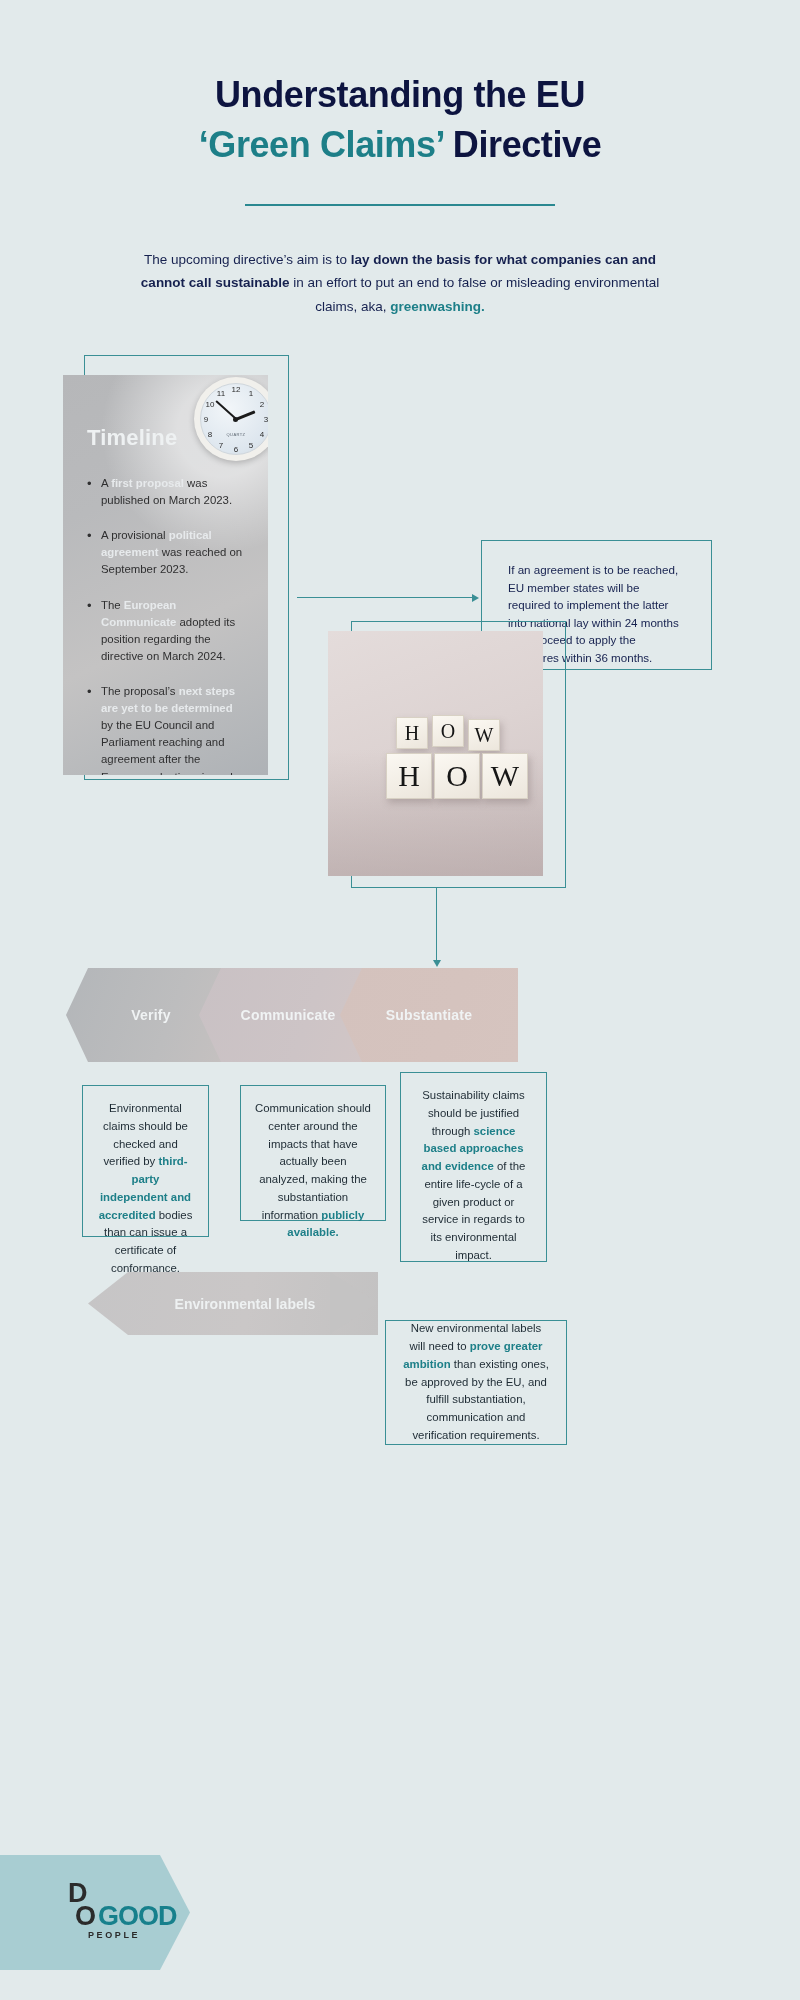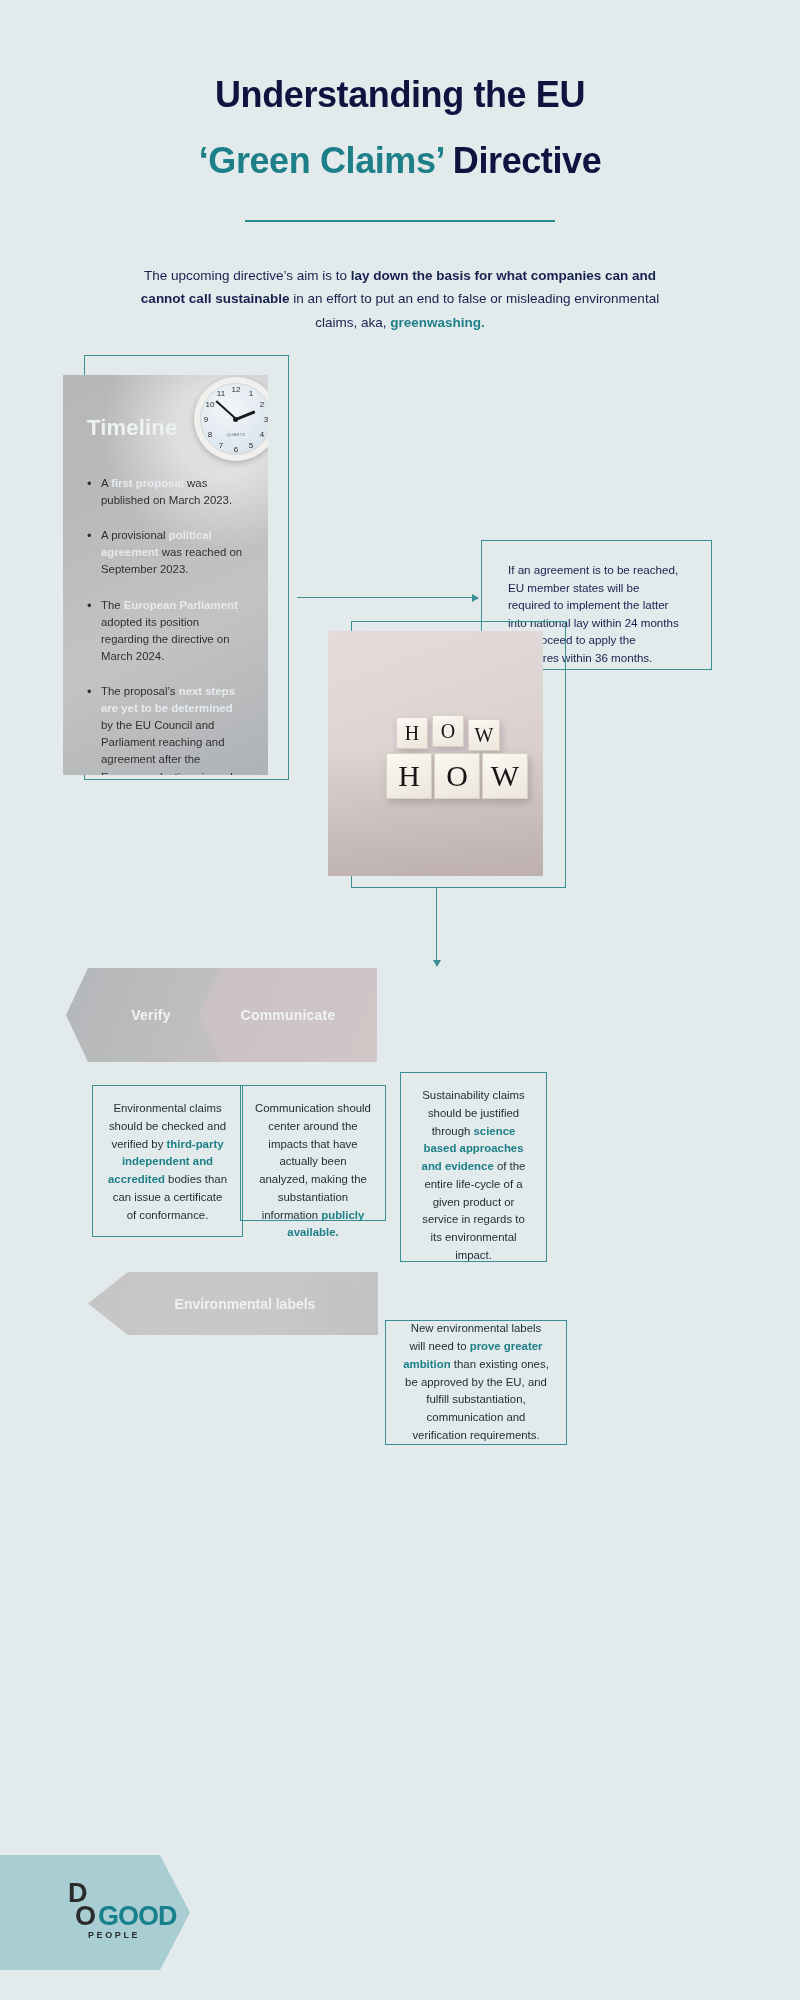--- a/index.html
+++ b/index.html
@@ -18,21 +18,21 @@
   .title {
     text-align: center;
     font-size: 36px;
     font-weight: bold;
     letter-spacing: -0.4px;
     color: #0d1440;
     line-height: 1.28;
     padding-top: 72px;
   }
   .title .teal { color: #1d7f88; }
-  .title-line2 { margin-top: 20px; }
+  .title-line2 { margin-top: 4px; }
 
   .divider {
     width: 310px;
     height: 2px;
     background: #2a8890;
     margin: 36px auto 0 auto;
   }
 
   .subtitle {
     width: 530px;
@@ -89,21 +89,21 @@
     transform-origin: bottom center;
     border-radius: 1px;
   }
   .clock .hand-h { width: 2.6px; height: 20px; left: 41px; top: 22px; transform: rotate(68deg); }
   .clock .hand-m { width: 2px; height: 27px; left: 41.3px; top: 15px; transform: rotate(-48deg); }
   .clock .pin { position: absolute; left: 39px; top: 40px; width: 5px; height: 5px; border-radius: 50%; background: #1b1b1b; }
   .clock .brand { position: absolute; left: 50%; top: 55px; transform: translateX(-50%); font-size: 4px; color: #5b6570; letter-spacing: 0.4px; }
 
   .tl-title {
     position: absolute;
-    left: 24px; top: 40px;
+    left: 24px; top: 50px;
     font-size: 22px;
     font-weight: bold;
     color: #eef1f2;
     letter-spacing: 0.2px;
   }
   .tl-list {
     position: absolute;
     left: 24px; top: 100px;
     width: 160px;
     list-style: none;
@@ -210,21 +210,21 @@
   .info-box {
     position: absolute;
     border: 1.2px solid #3a8f95;
     font-size: 11.4px;
     line-height: 1.56;
     color: #1d2a33;
     text-align: center;
     padding: 14px 14px 12px 14px;
   }
   .info-box .teal { color: #1d7f88; font-weight: bold; }
-  .box-1 { left: 92px; top: 1085px; width: 151px; height: 152px; }
+  .box-1 { left: 82px; top: 1085px; width: 127px; height: 152px; }
   .box-2 { left: 240px; top: 1085px; width: 146px; height: 136px; }
   .box-3 { left: 400px; top: 1072px; width: 147px; height: 190px; }
 
   
   .env-chev {
     position: absolute;
     left: 88px; top: 1272px;
     width: 290px; height: 63px;
     background: linear-gradient(100deg,#c6c5c6 0%, #cac7c7 55%, #c3c2c2 100%);
     clip-path: polygon(40px 0, 100% 0, 100% 50%, 100% 100%, 40px 100%, 0 50%);
@@ -315,21 +315,21 @@
       <div class="num" style="left:27px; top:16px;">11</div>
       <div class="hand hand-h"></div>
       <div class="hand hand-m"></div>
       <div class="pin"></div>
       <div class="brand">QUARTZ</div>
     </div>
     <div class="tl-title">Timeline</div>
     <ul class="tl-list">
       <li><span>A </span><span class="hl">first proposal</span><span> was published on March 2023.</span></li>
       <li><span>A  provisional </span><span class="hl">political agreement</span><span> was reached on September 2023.</span></li>
-      <li><span>The </span><span class="hl">European Parliament</span><span> adopted its position regarding the directive on March 2024.</span></li>
+      <li><span>The </span><span class="hl">European Communicate</span><span> adopted its position regarding the directive on March 2024.</span></li>
       <li><span>The proposal’s </span><span class="hl">next steps are yet to be determined</span><span> by the EU Council and Parliament reaching and agreement after the European elections in early June.</span></li>
     </ul>
   </div>
 
   <div class="conn" style="left:297px; top:597px; width:175px; height:1.3px;"></div>
   <div class="arrow-head arrow-right" style="left:472px; top:594px;"></div>
 
   <div class="callout callout-1"><span>If an agreement is to be reached, EU member states will be required to implement the latter into national lay within 24 months and proceed to apply the measures within 36 months.</span></div>
 
   <div class="how-frame"></div>
@@ -345,20 +345,23 @@
 
   <div class="conn" style="left:436px; top:888px; width:1.3px; height:74px;"></div>
   <div class="arrow-head arrow-down" style="left:433px; top:960px;"></div>
 
   <div class="chev chev-1">
       <span>Verify</span>
     </div>
   <div class="chev chev-2">
       <span>Communicate</span>
     </div>
+  <div class="chev chev-3">
+      <span>Substantiate</span>
+    </div>
 
   <div class="info-box box-1"><span>Environmental claims should be checked and verified by </span><span class="teal">third-party independent and accredited</span><span> bodies than can issue a certificate of conformance.</span></div>
   <div class="info-box box-2"><span>Communication should center around the impacts that have actually been analyzed, making the substantiation information </span><span class="teal">publicly available.</span><span></span></div>
   <div class="info-box box-3"><span>Sustainability claims should be justified through </span><span class="teal">science based approaches and evidence</span><span> of the entire life-cycle of a given product or service in regards to its environmental impact.</span></div>
 
   <div class="env-chev">
       <span>Environmental labels</span>
     </div>
   <div class="env-chev-tip"></div>
 

